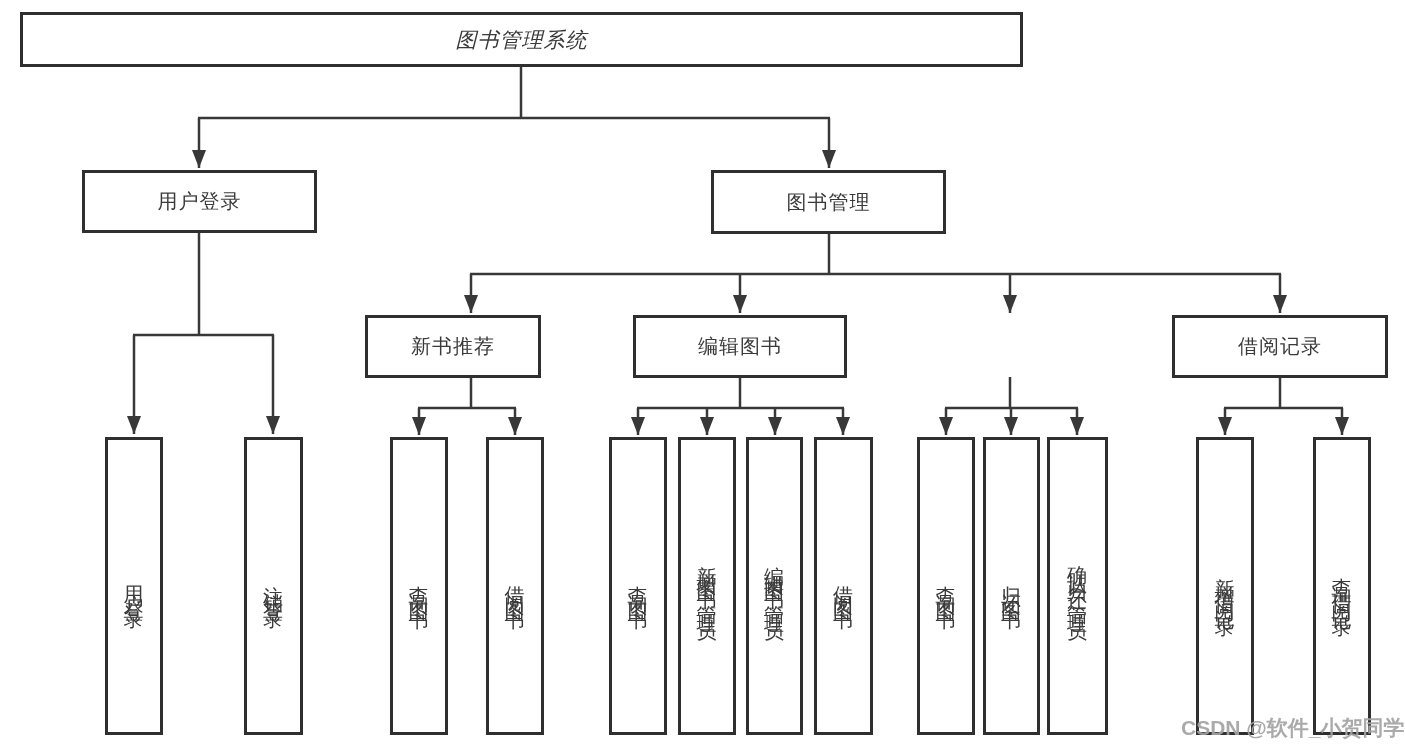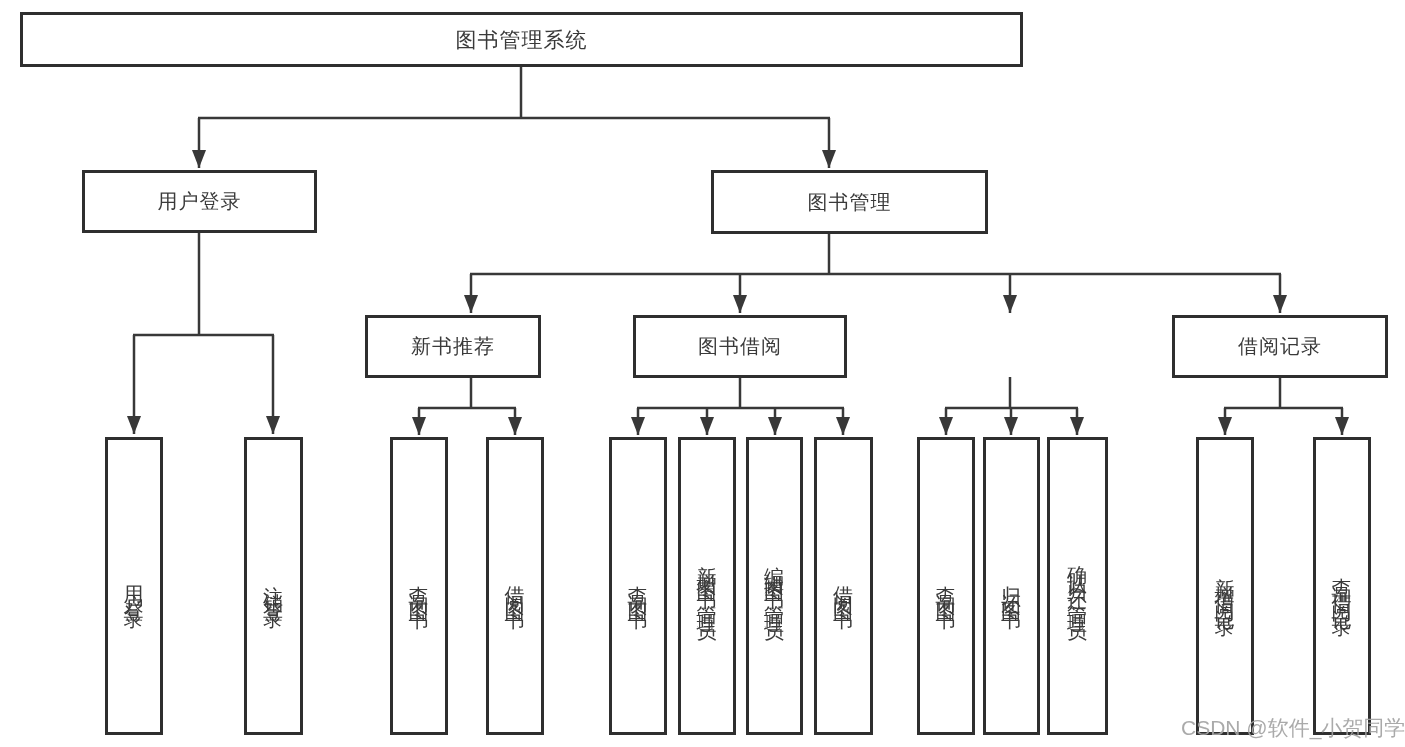--- a/index.html
+++ b/index.html
@@ -15,21 +15,21 @@
     position:absolute;
     box-sizing:border-box;
     border:3px solid #2f2f2f;
     background:#ffffff;
     display:flex;align-items:center;justify-content:center;
     color:#3a3a3a;
     font-size:20px;
     letter-spacing:1px;
     z-index:1;
   }
-  .hbox.root{font-size:21px;}
+  .hbox.root{font-size:21px;font-style:italic;}
   .vbox{
     position:absolute;
     box-sizing:border-box;
     border:3px solid #2f2f2f;
     background:#ffffff;
     display:flex;align-items:center;justify-content:center;
     z-index:1;
   }
   .vtext{
     writing-mode:vertical-rl;
@@ -40,20 +40,21 @@
     line-height:1;
     white-space:nowrap;
   }
   .watermark{
     position:absolute;
     left:1181px;top:714px;
     z-index:2;
     color:rgba(163,163,163,0.92);
     font-size:21px;
     white-space:nowrap;
+    font-weight:bold;
   }
 </style>
 </head>
 <body>
 
 <div class="canvas">
 
   <svg class="wires" width="1405" height="747" viewBox="0 0 1405 747">
     <defs>
       <marker id="ah" markerUnits="userSpaceOnUse" markerWidth="20" markerHeight="14" refX="18" refY="7" orient="auto">
@@ -104,29 +105,29 @@
     </g>
   </svg>
 
   <div class="hbox root" style="left:20px;top:12px;width:1003px;height:55px">
     <span>图书管理系统</span>
   </div>
 
   <div class="hbox" style="left:82px;top:170px;width:235px;height:63px">
     <span>用户登录</span>
   </div>
-  <div class="hbox" style="left:711px;top:170px;width:277px;height:64px">
+  <div class="hbox" style="left:711px;top:170px;width:235px;height:64px">
     <span>图书管理</span>
   </div>
 
   <div class="hbox" style="left:365px;top:315px;width:176px;height:63px">
     <span>新书推荐</span>
   </div>
   <div class="hbox" style="left:633px;top:315px;width:214px;height:63px">
-    <span>图书借阅</span>
+    <span>编辑图书</span>
   </div>
   <div class="hbox" style="left:1172px;top:315px;width:216px;height:63px">
     <span>借阅记录</span>
   </div>
 
   <div class="vbox" style="left:105px;top:437px;width:58px;height:298px">
     <span class="vtext">用户登录</span>
   </div>
   <div class="vbox" style="left:244px;top:437px;width:59px;height:298px">
     <span class="vtext">注销登录</span>

